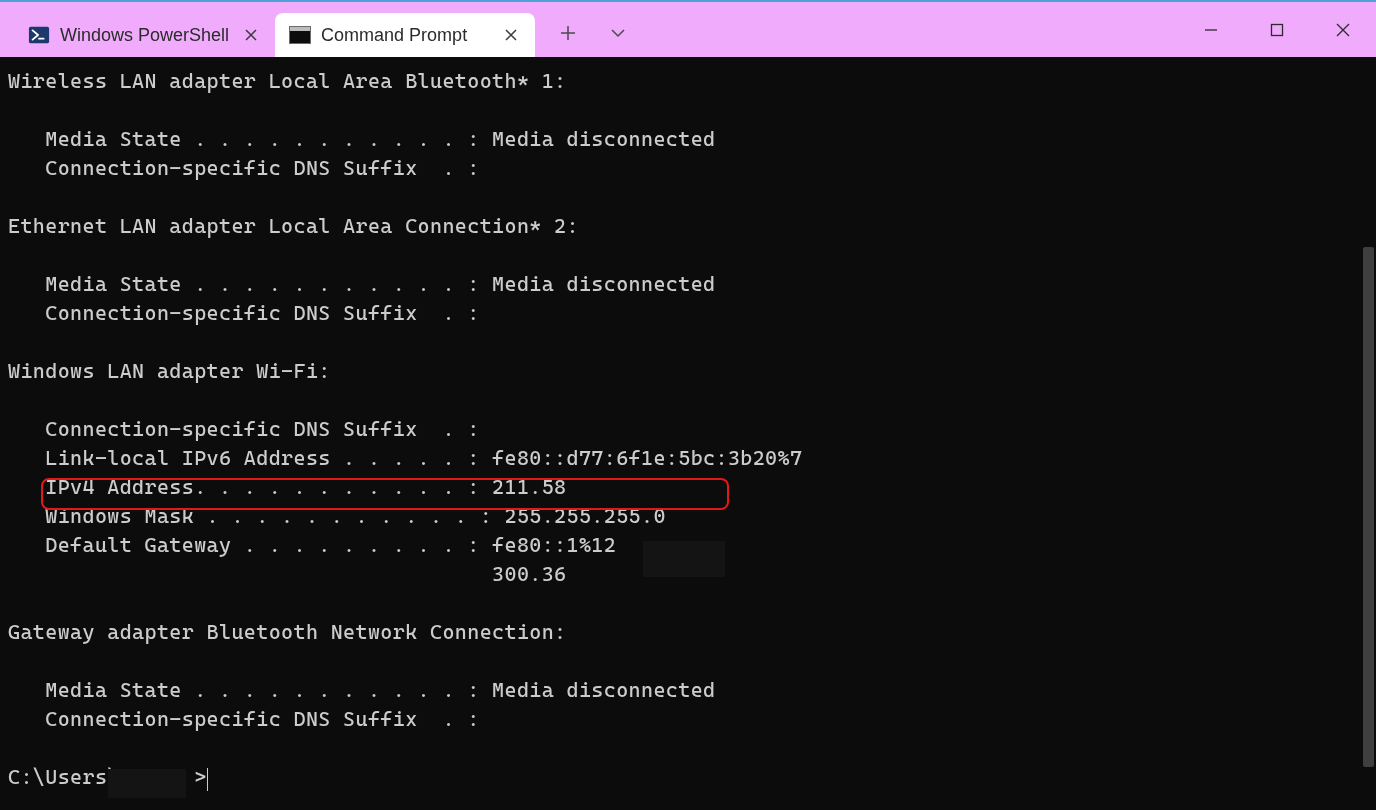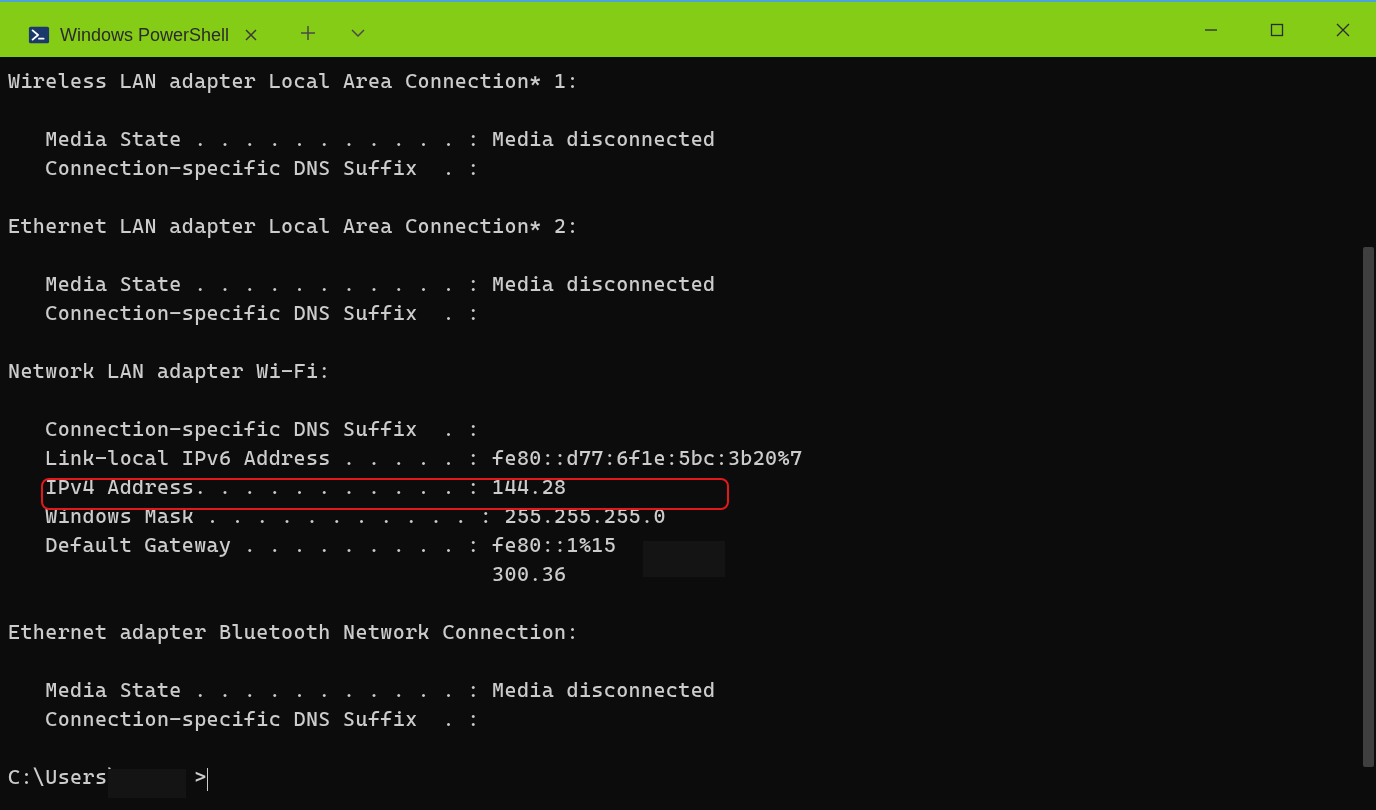--- a/index.html
+++ b/index.html
@@ -6,21 +6,21 @@
     body {
       width: 1376px;
       height: 810px;
       background: #d8d8d8;
       font-family: "Segoe UI", sans-serif;
       overflow: hidden;
       border-top: 2px solid #4da3d6;
     }
     .titlebar {
       height: 55px;
-      background: #84cc16;
+      background: #f0abfc;
       display: flex;
       align-items: center;
       padding: 0;
     }
     .tabs {
       display: flex;
       align-items: center;
       height: 100%;
       padding-left: 14px;
     }
@@ -119,20 +119,29 @@
             <path d="M12 16 L17 16" stroke="#fff" stroke-width="2" stroke-linecap="round"></path>
           </svg>
       </span>
       <span>Windows PowerShell</span>
       <span class="tabclose">
         <svg width="14" height="14" viewBox="0 0 14 14">
             <path d="M2 2 L12 12 M12 2 L2 12" stroke="#3a3a3a" stroke-width="1.5"></path>
           </svg>
       </span>
     </div>
+    <div class="tab active">
+      <span class="cmd-icon"></span>
+      <span>Command Prompt</span>
+      <span class="tabclose">
+        <svg width="14" height="14" viewBox="0 0 14 14">
+            <path d="M2 2 L12 12 M12 2 L2 12" stroke="#3a3a3a" stroke-width="1.5"></path>
+          </svg>
+      </span>
+    </div>
     <div class="tab-actions">
       <span>
         <svg width="16" height="16" viewBox="0 0 16 16">
             <path d="M8 1 V15 M1 8 H15" stroke="#4a4a4a" stroke-width="1.5"></path>
           </svg>
       </span>
       <span>
         <svg width="16" height="10" viewBox="0 0 16 10">
             <path d="M2 2 L8 8 L14 2" stroke="#4a4a4a" stroke-width="1.5" fill="none"></path>
           </svg>
@@ -152,40 +161,40 @@
     </div>
     <div>
       <svg width="14" height="14" viewBox="0 0 14 14">
           <path d="M1 1 L13 13 M13 1 L1 13" stroke="#2b2b2b" stroke-width="1.3"></path>
         </svg>
     </div>
   </div>
 </div>
 
 <div class="terminal-area">
-  <div class="terminal-output"><span>Wireless LAN adapter Local Area Connection* 1:</span>
+  <div class="terminal-output"><span>Wireless LAN adapter Local Area Bluetooth* 1:</span>
 <span></span>
 <span>   Media State . . . . . . . . . . . : Media disconnected</span>
 <span>   Connection-specific DNS Suffix  . :</span>
 <span></span>
 <span>Ethernet LAN adapter Local Area Connection* 2:</span>
 <span></span>
 <span>   Media State . . . . . . . . . . . : Media disconnected</span>
 <span>   Connection-specific DNS Suffix  . :</span>
 <span></span>
-<span>Network LAN adapter Wi-Fi:</span>
+<span>Windows LAN adapter Wi-Fi:</span>
 <span></span>
 <span>   Connection-specific DNS Suffix  . :</span>
 <span>   Link-local IPv6 Address . . . . . : fe80::d77:6f1e:5bc:3b20%7</span>
-<span>   IPv4 Address. . . . . . . . . . . : 144.28</span>
+<span>   IPv4 Address. . . . . . . . . . . : 211.58</span>
 <span>   Windows Mask . . . . . . . . . . . : 255.255.255.0</span>
-<span>   Default Gateway . . . . . . . . . : fe80::1%15</span>
+<span>   Default Gateway . . . . . . . . . : fe80::1%12</span>
 <span>                                       300.36</span>
 <span></span>
-<span>Ethernet adapter Bluetooth Network Connection:</span>
+<span>Gateway adapter Bluetooth Network Connection:</span>
 <span></span>
 <span>   Media State . . . . . . . . . . . : Media disconnected</span>
 <span>   Connection-specific DNS Suffix  . :</span>
 <span></span>
 <span>C:\Users\      &gt;</span><span class="cursor"></span></div>
 
   <div class="highlight-box"></div>
   <div class="redact1"></div>
   <div class="redact2"></div>
   <div class="scrollbar">

